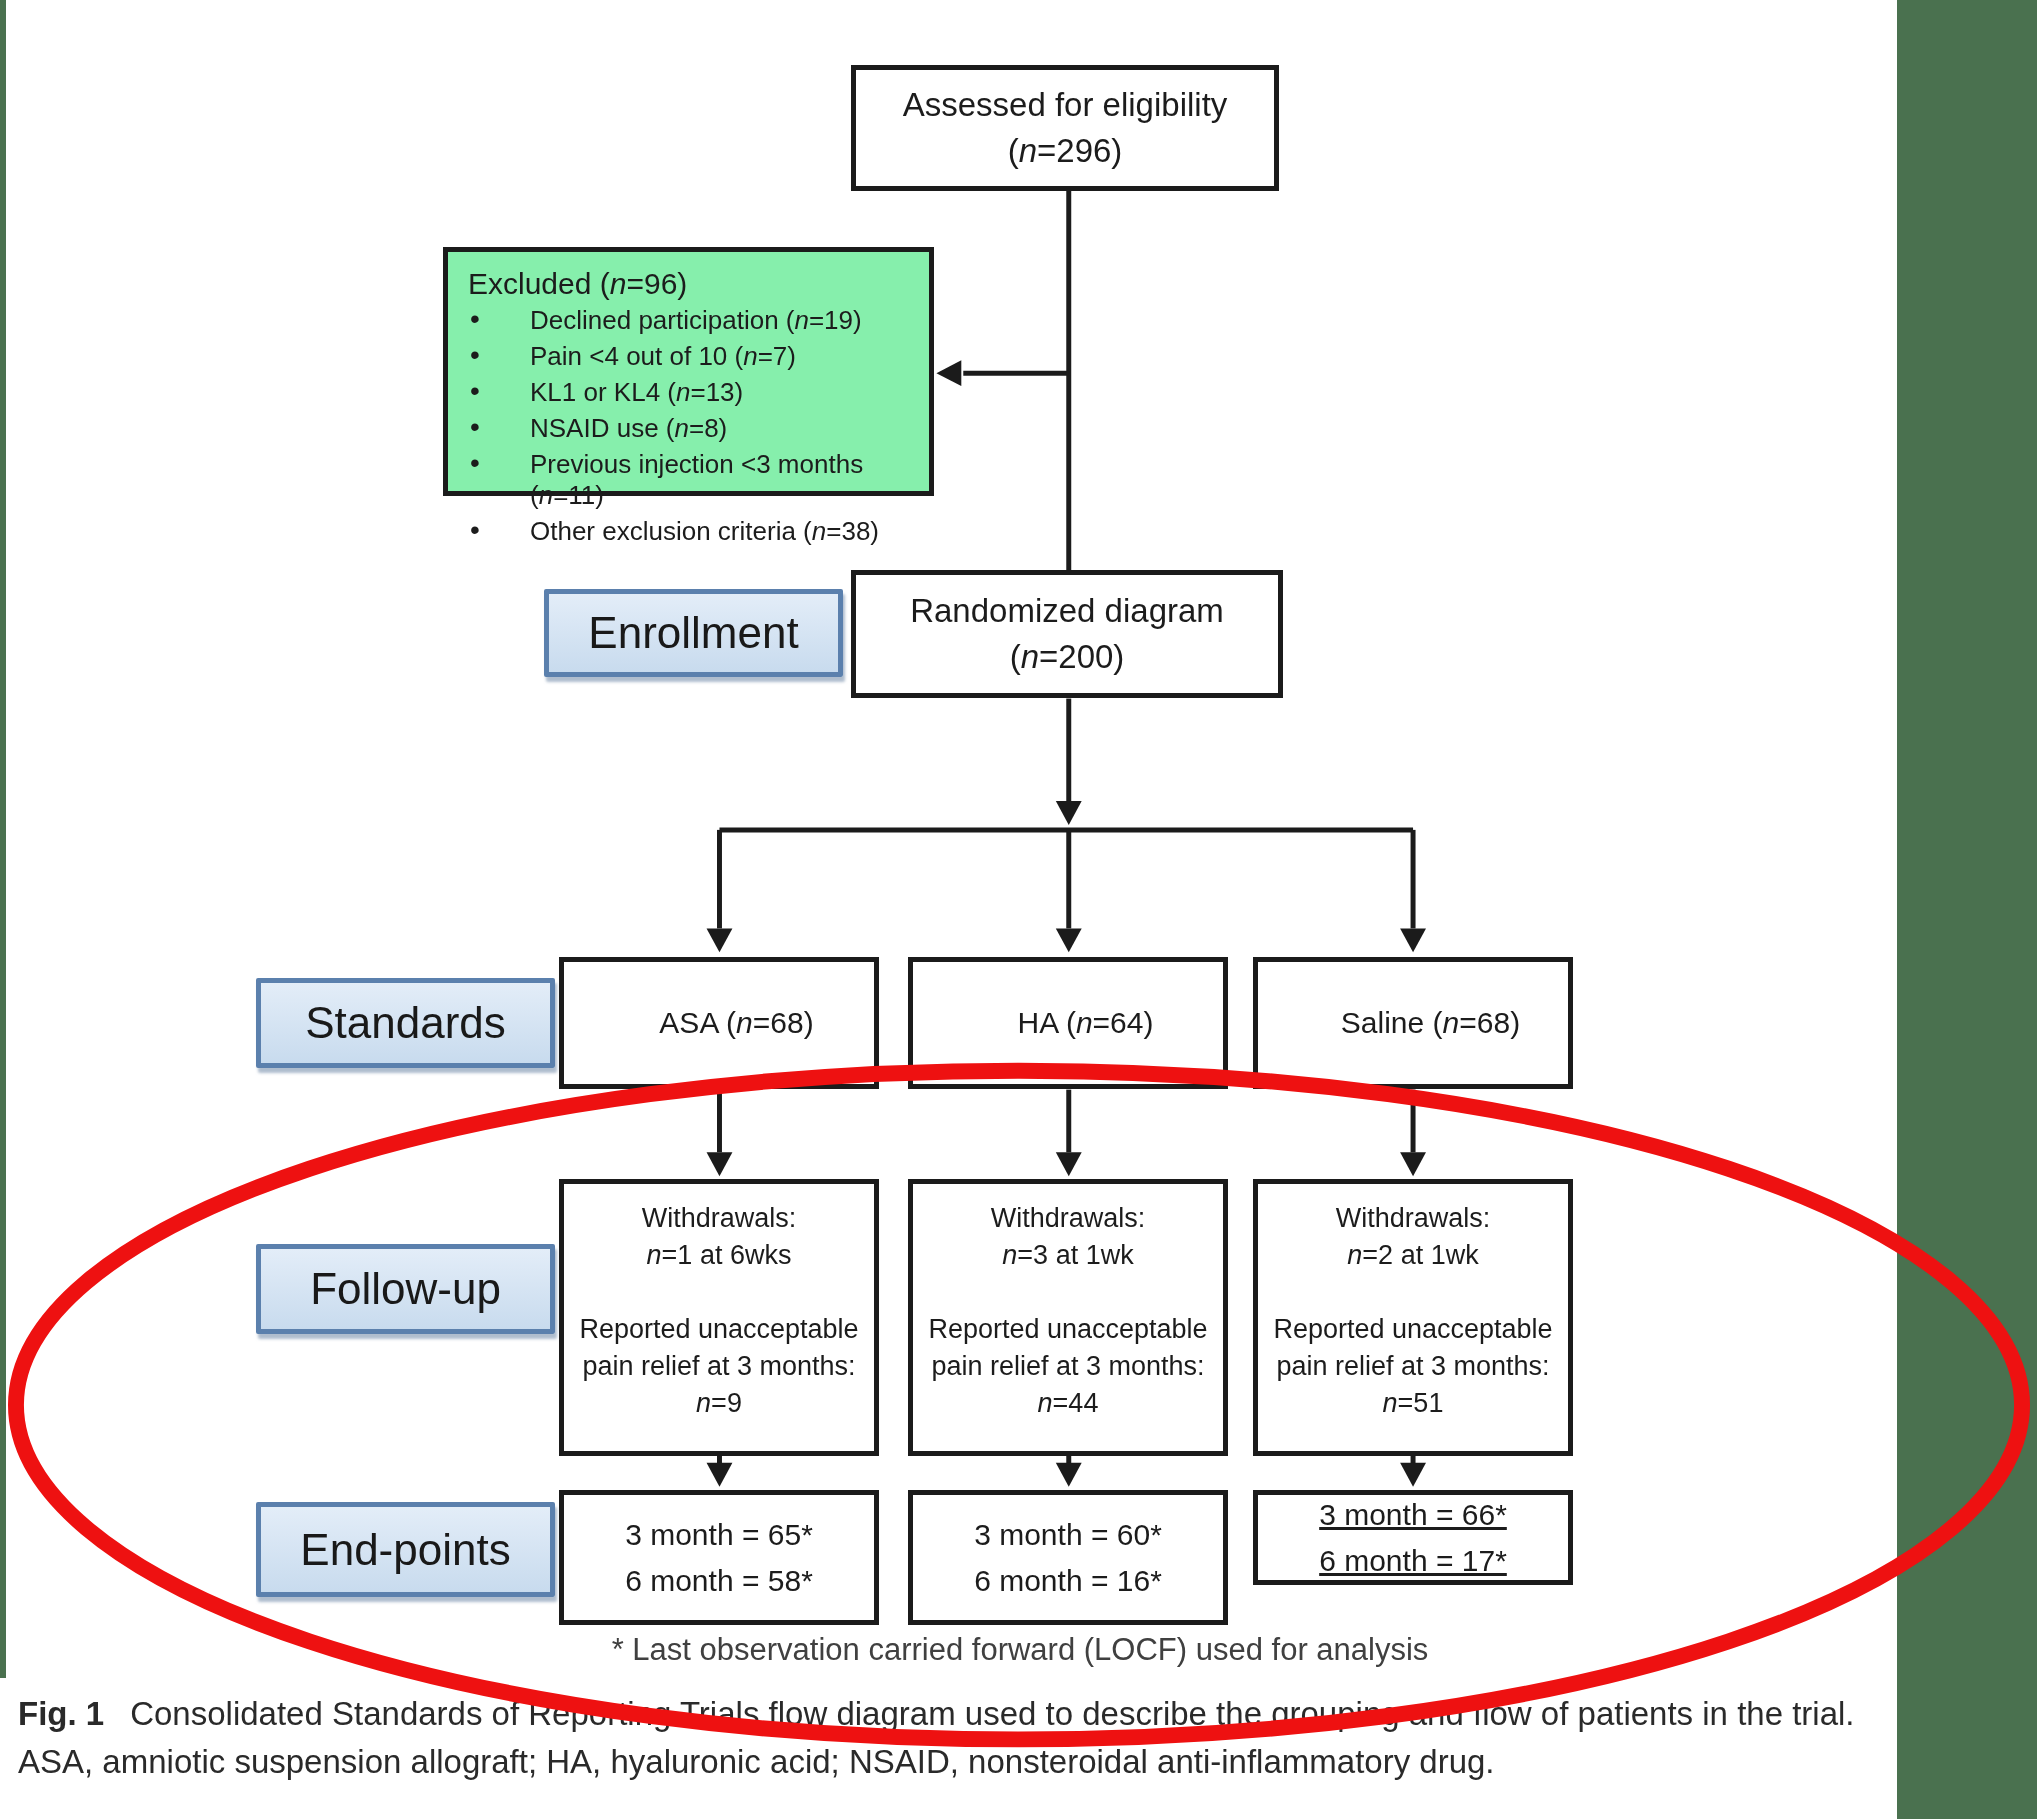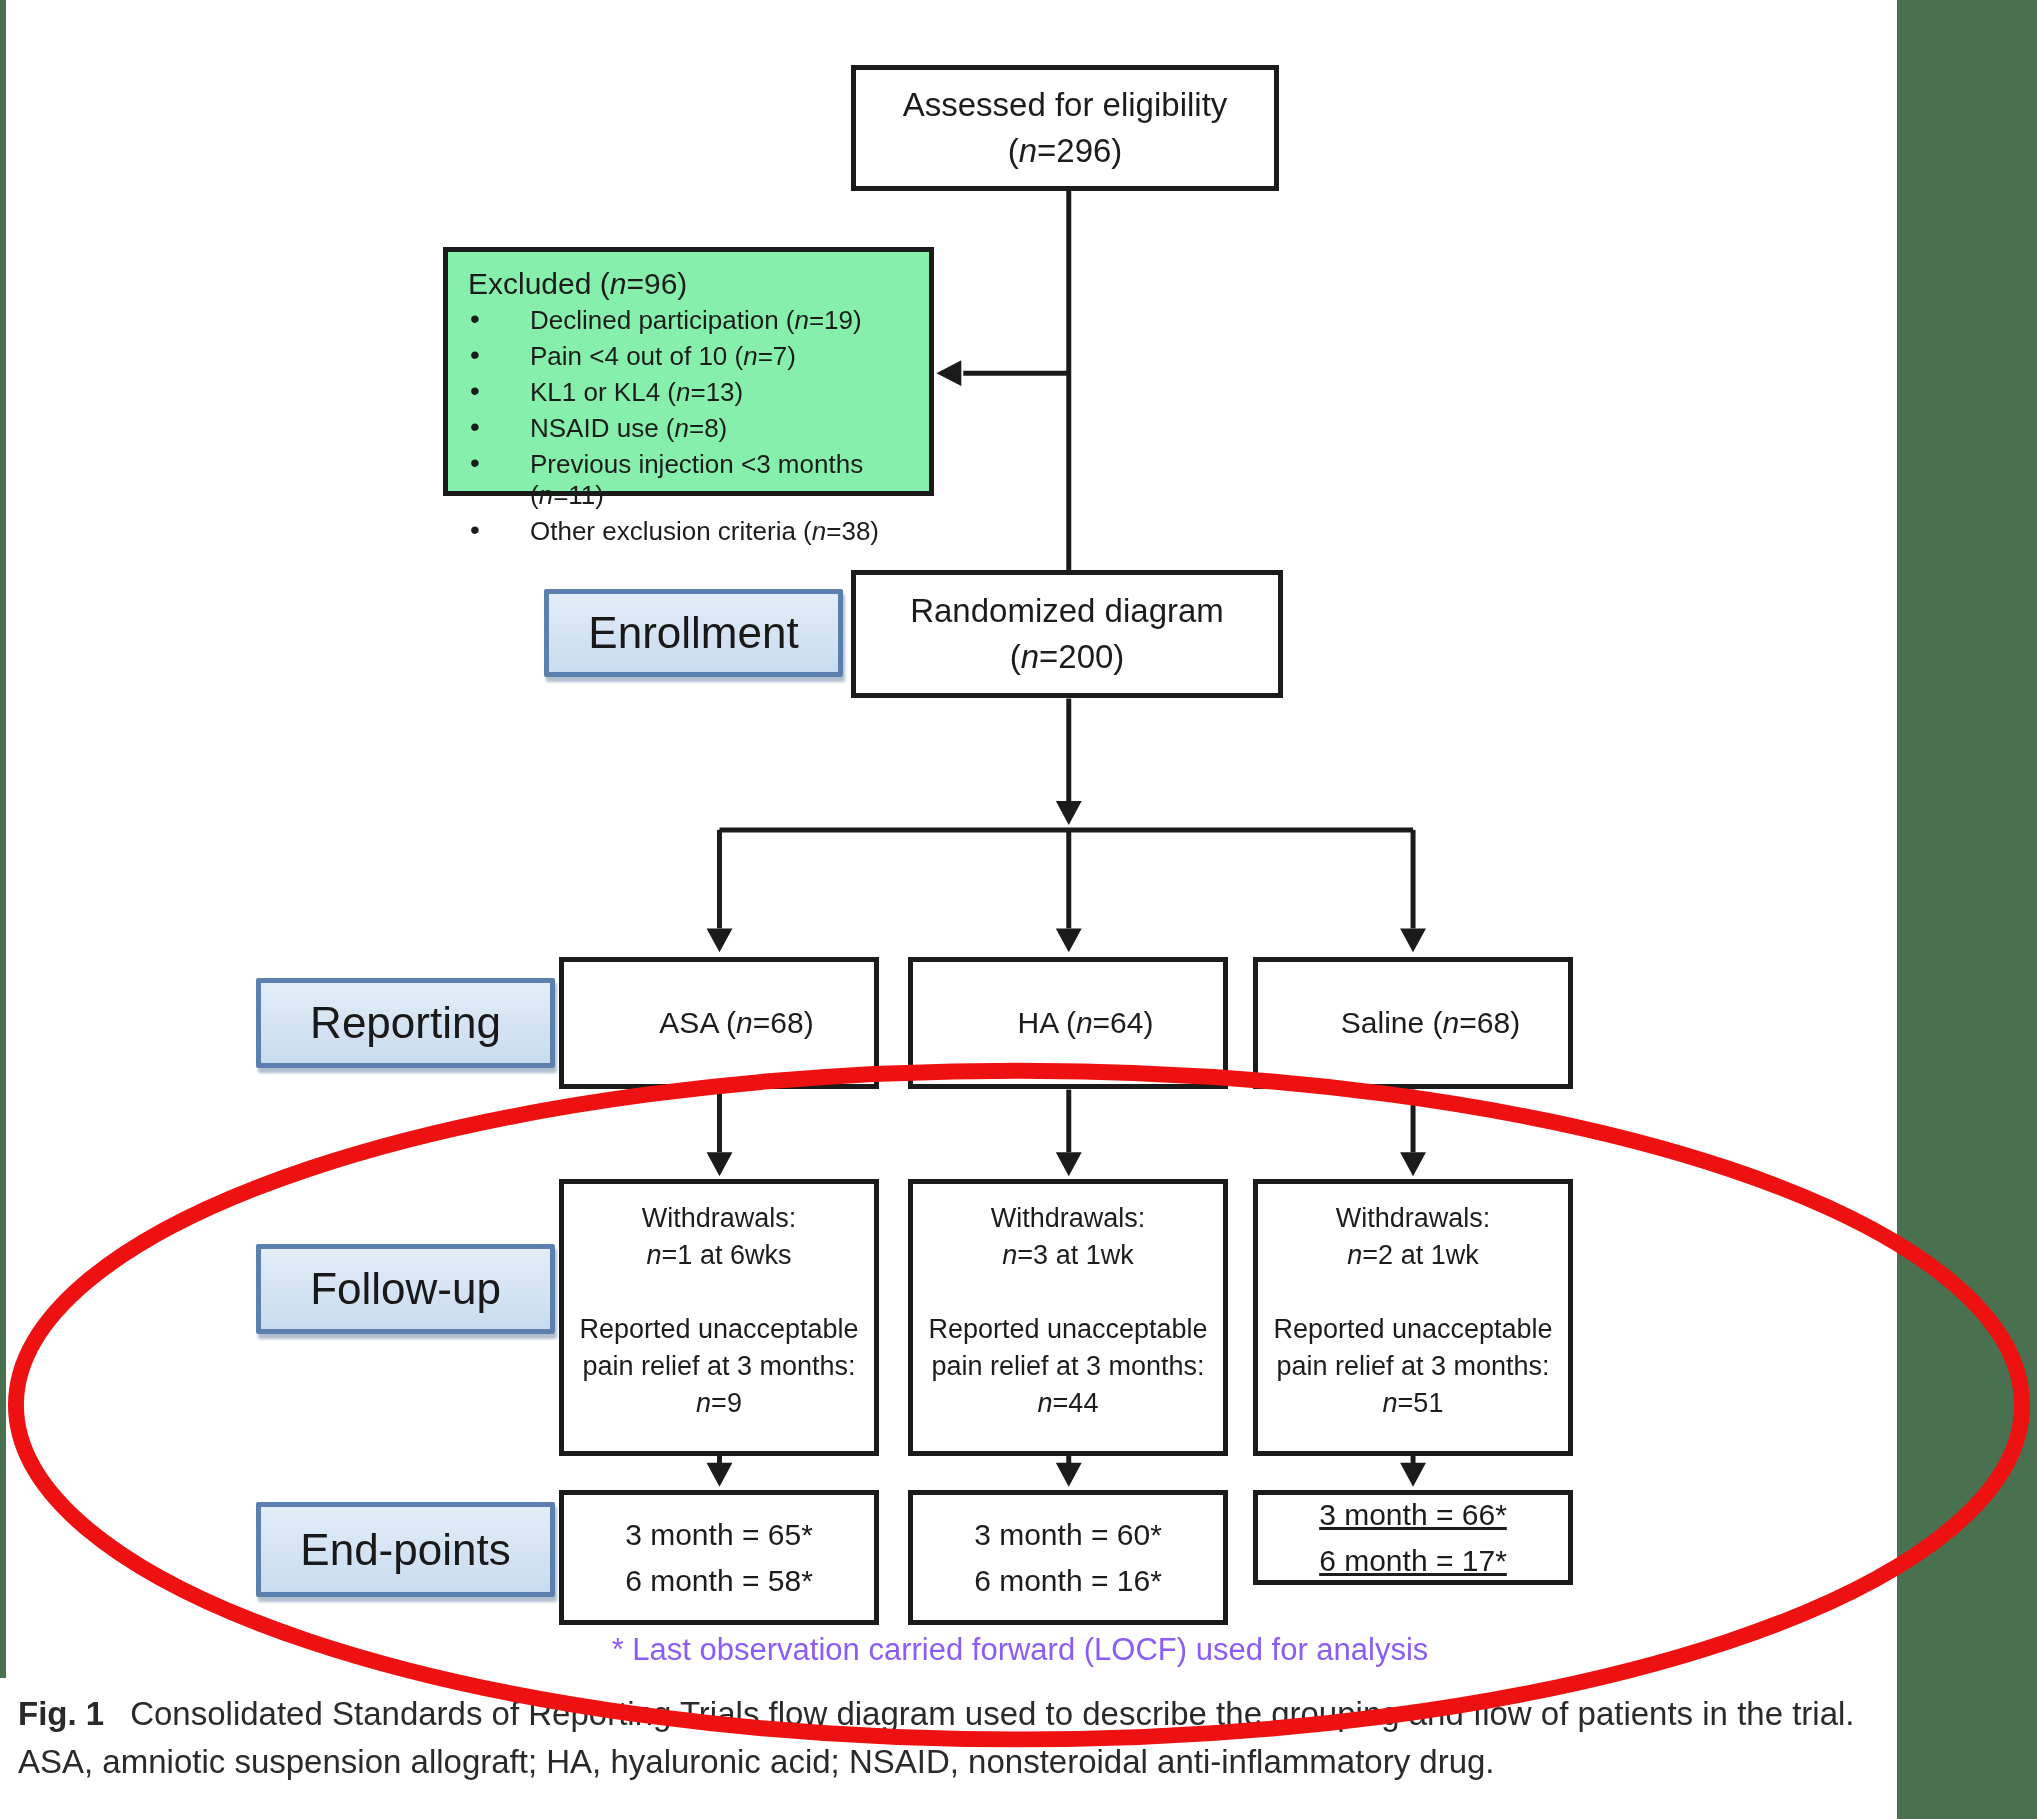--- a/index.html
+++ b/index.html
@@ -34,21 +34,21 @@
   .stage-label{
     position:absolute;box-sizing:border-box;border:5px solid #5b80ad;border-radius:2px;
     background:linear-gradient(#e3edf8,#c8dbee);
     display:flex;align-items:center;justify-content:center;
     font-size:44px;color:#191919;
     box-shadow:2px 5px 3px rgba(110,135,165,0.55);
   }
 
   .footnote{
     position:absolute;left:398px;top:1632px;width:1244px;
-    text-align:center;font-size:31px;color:#8b5cf6;
+    text-align:center;font-size:31px;color:#404040;
   }
   .caption{
     position:absolute;left:18px;top:1690px;width:1871px;
     font-size:33px;line-height:48px;color:#2a2a2a;text-align:left;
   }
   .caption .cap-label{font-weight:bold;margin-right:26px;}
 
   svg.overlay{position:absolute;left:0;top:0;pointer-events:none;}
   i{font-style:italic;}
 </style>
@@ -80,21 +80,21 @@
   <div class="stage-label" style="left:544px;top:589px;width:299px;height:88px;">
     <span>Enrollment</span>
   </div>
 
   <div class="fbox box-randomized" style="left:851px;top:570px;width:432px;height:128px;">
     <div class="ln">Randomized diagram</div>
     <div class="ln">(<i>n</i>=200)</div>
   </div>
 
   <div class="stage-label" style="left:256px;top:978px;width:299px;height:90px;">
-    <span>Reporting</span>
+    <span>Standards</span>
   </div>
 
   <div class="fbox box-alloc" style="left:559px;top:957px;width:320px;height:132px;">
     <div class="ln">ASA (<i>n</i>=68)</div>
   </div>
   <div class="fbox box-alloc" style="left:908px;top:957px;width:320px;height:132px;align-items:center;">
     <div class="ln">HA (<i>n</i>=64)</div>
   </div>
   <div class="fbox box-alloc" style="left:1253px;top:957px;width:320px;height:132px;">
     <div class="ln">Saline (<i>n</i>=68)</div>

